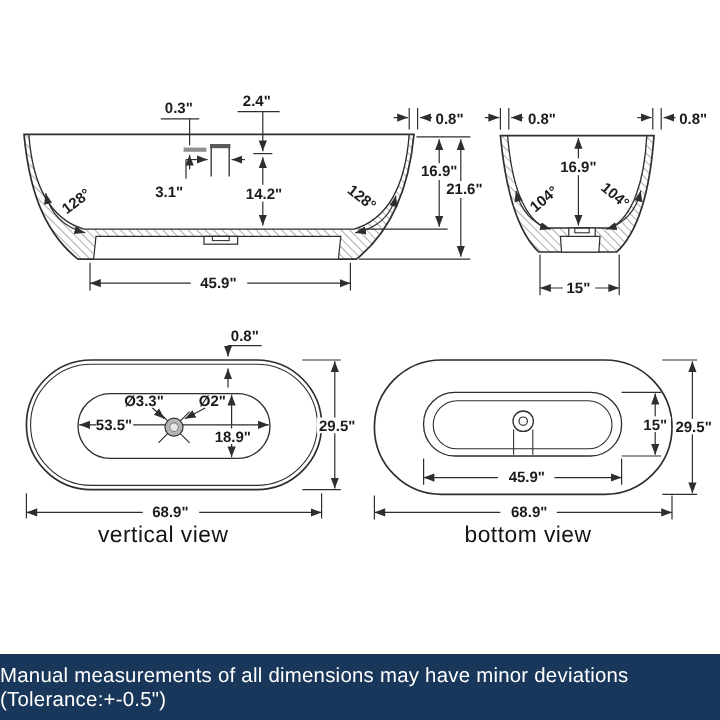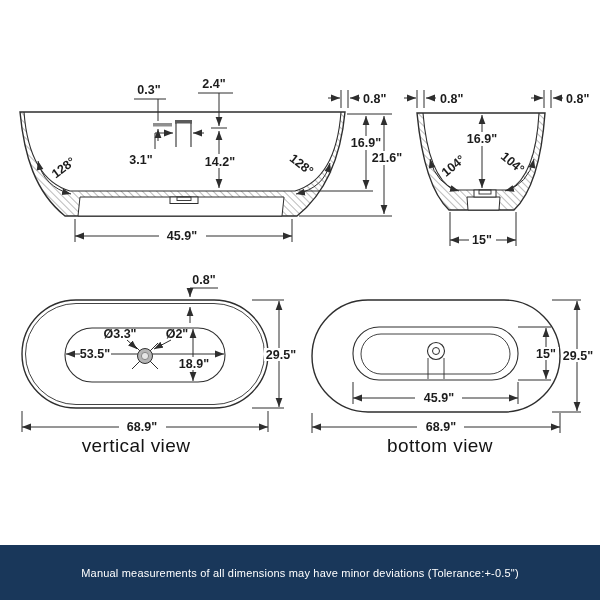--- a/index.html
+++ b/index.html
@@ -12,21 +12,21 @@
   .hatchfill{fill:url(#hatch);stroke:none;}
   .whiteq{fill:#ffffff;stroke:#2e2e2e;stroke-width:1;}
   .bg{fill:#ffffff;stroke:none;}
   .dimtxt{font-family:"Liberation Sans",sans-serif;font-size:12.5px;font-weight:700;
           fill:#1c1c1c;text-anchor:middle;}
   .dimtxt.start{text-anchor:start;}
   .viewlabel{font-family:"Liberation Sans",sans-serif;font-size:19px;font-weight:400;
              fill:#141414;text-anchor:middle;letter-spacing:0.4px;}
   .banner{position:absolute;left:0;top:545px;width:600px;height:55px;
           display:flex;align-items:center;justify-content:center;}
-  .banner span{color:#fff;font-size:11px;letter-spacing:0.2px;}
+  .banner span{color:#fff;font-size:17px;letter-spacing:0.2px;}
 </style>
 </head>
 <body>
 
 <div class="stage">
 
 <svg width="600" height="545" viewBox="0 0 600 545">
   <defs>
     <pattern id="hatch" width="5" height="5" patternUnits="userSpaceOnUse" patternTransform="rotate(-45)">
       <rect width="5" height="5" fill="#ffffff"></rect>

